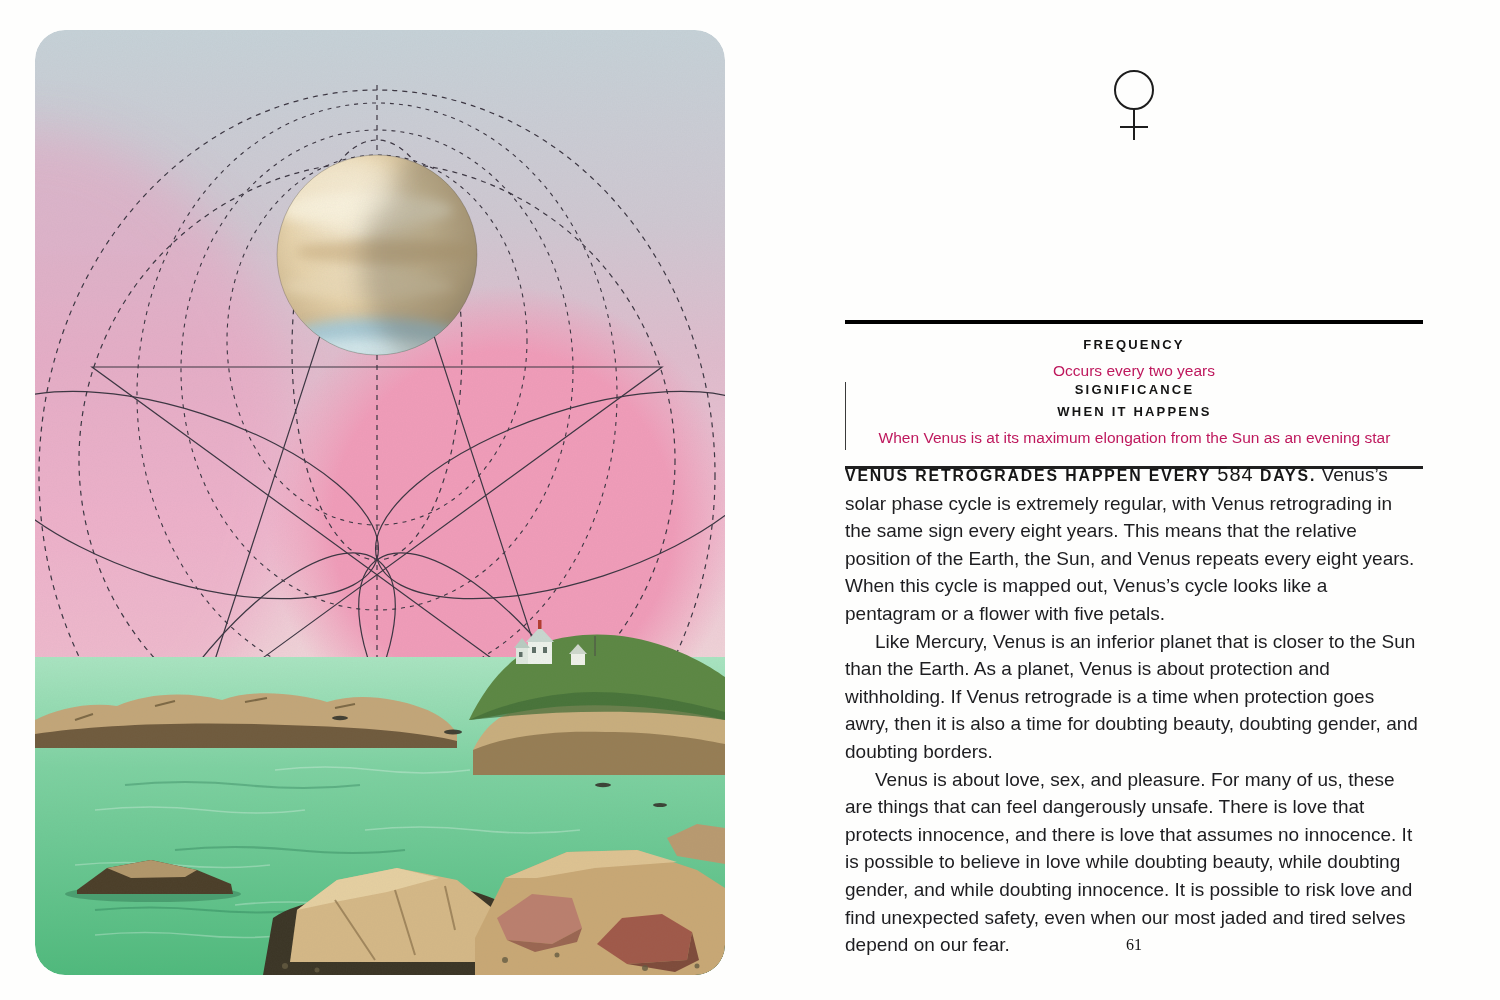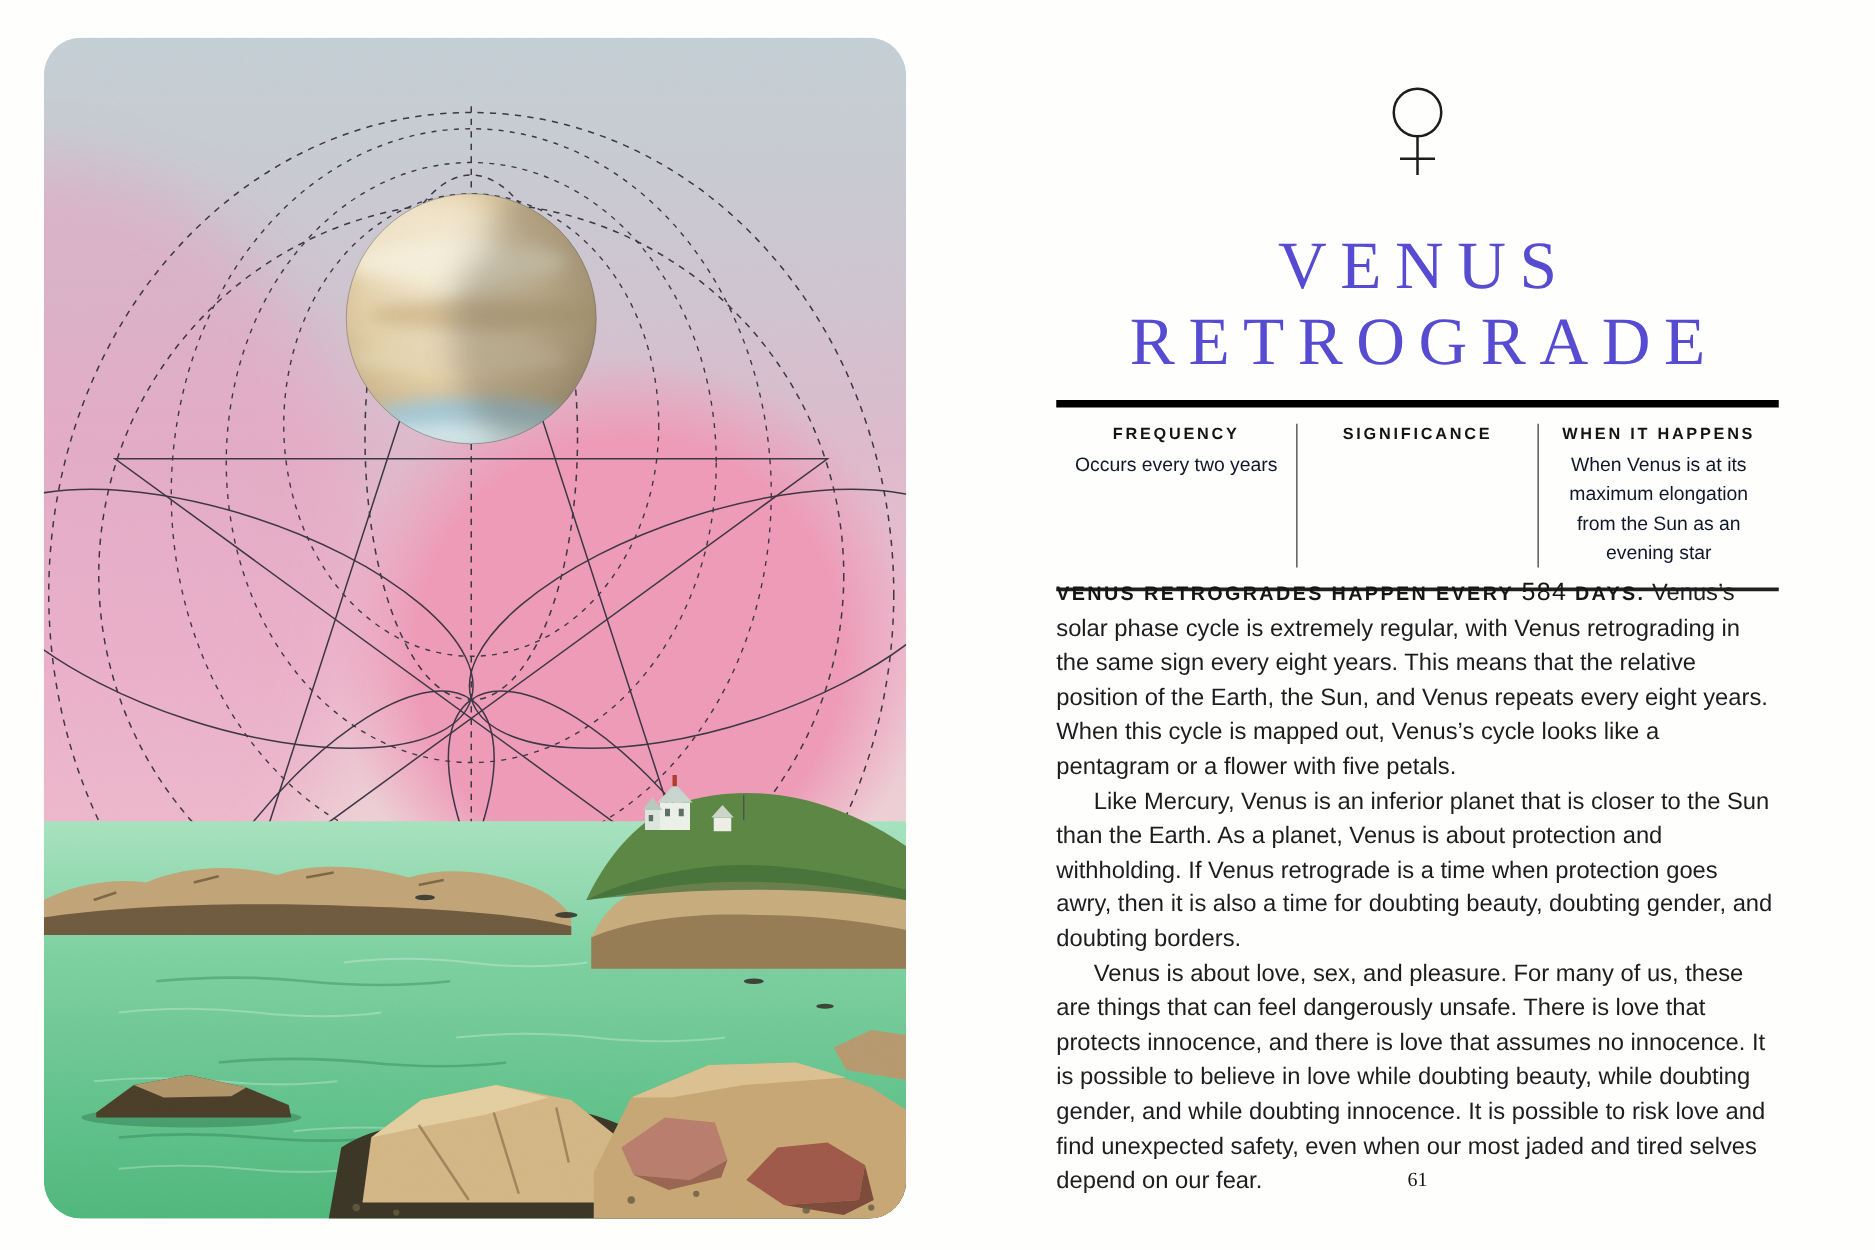--- a/index.html
+++ b/index.html
@@ -18,27 +18,27 @@
   .page-right{position:absolute;left:845px;top:0;width:578px;height:1000px;}
   .venus-symbol{position:absolute;top:68px;left:50%;transform:translateX(-50%);}
   .title{
     position:absolute;top:146px;left:0;width:100%;text-align:center;
     font-family:"Liberation Serif",serif;font-weight:400;
     font-size:54px;line-height:61px;letter-spacing:.2em;color:#564bd1;
   }
   .title span{display:block;padding-left:.2em;}
   .infobox{
     position:absolute;top:320px;left:0;width:100%;box-sizing:border-box;
-    border-top:6px solid #000000;border-bottom:3px solid #202020;
-    display:flex;padding:13px 0 16px 0;
+    border-top:4px solid #000000;border-bottom:3px solid #202020;
+    display:flex;padding:13px 0 16px 0;flex-direction:column;
   }
   .info-col{flex:1 1 0;padding:0 12px;text-align:center;}
   .info-col + .info-col{border-left:1px solid #3a3a3a;}
   .info-head{font-size:13px;font-weight:bold;letter-spacing:2.2px;color:#141414;margin-bottom:7px;}
-  .info-text{font-size:15.5px;line-height:1.5;color:#0f172a;}
+  .info-text{font-size:15.5px;line-height:1.5;color:#be185d;}
   .bodytext{position:absolute;top:461px;left:0;width:100%;font-size:19px;line-height:27.6px;color:#1d1d20;}
   .bodytext p{margin:0;}
   .bodytext p.indent{text-indent:30px;}
   .lead{font-weight:bold;font-size:15.8px;letter-spacing:1.9px;color:#161616;}
   .lead-num{font-weight:normal;font-size:20px;letter-spacing:1px;color:#161616;}
   .page-num{
     position:absolute;top:936px;left:0;width:100%;text-align:center;
     font-family:"Liberation Serif",serif;font-size:16px;color:#141414;
   }
 </style>
@@ -213,24 +213,20 @@
 <div class="page-right">
 
   <div class="venus-symbol">
     <svg width="54" height="76" viewBox="0 0 54 76">
       <circle cx="27" cy="22" r="19" fill="none" stroke="#1d1d1d" stroke-width="2"></circle>
       <line x1="27" y1="41" x2="27" y2="72" stroke="#1d1d1d" stroke-width="2"></line>
       <line x1="13" y1="59" x2="41" y2="59" stroke="#1d1d1d" stroke-width="2"></line>
     </svg>
   </div>
 
-  <h1 class="title">
-    <span>VENUS</span>
-    <span>RETROGRADE</span>
-  </h1>
 
   <div class="infobox">
     <div class="info-col">
       <div class="info-head">FREQUENCY</div>
       <div class="info-text">Occurs every two years</div>
     </div>
     <div class="info-col">
       <div class="info-head">SIGNIFICANCE</div>
     </div>
     <div class="info-col">

